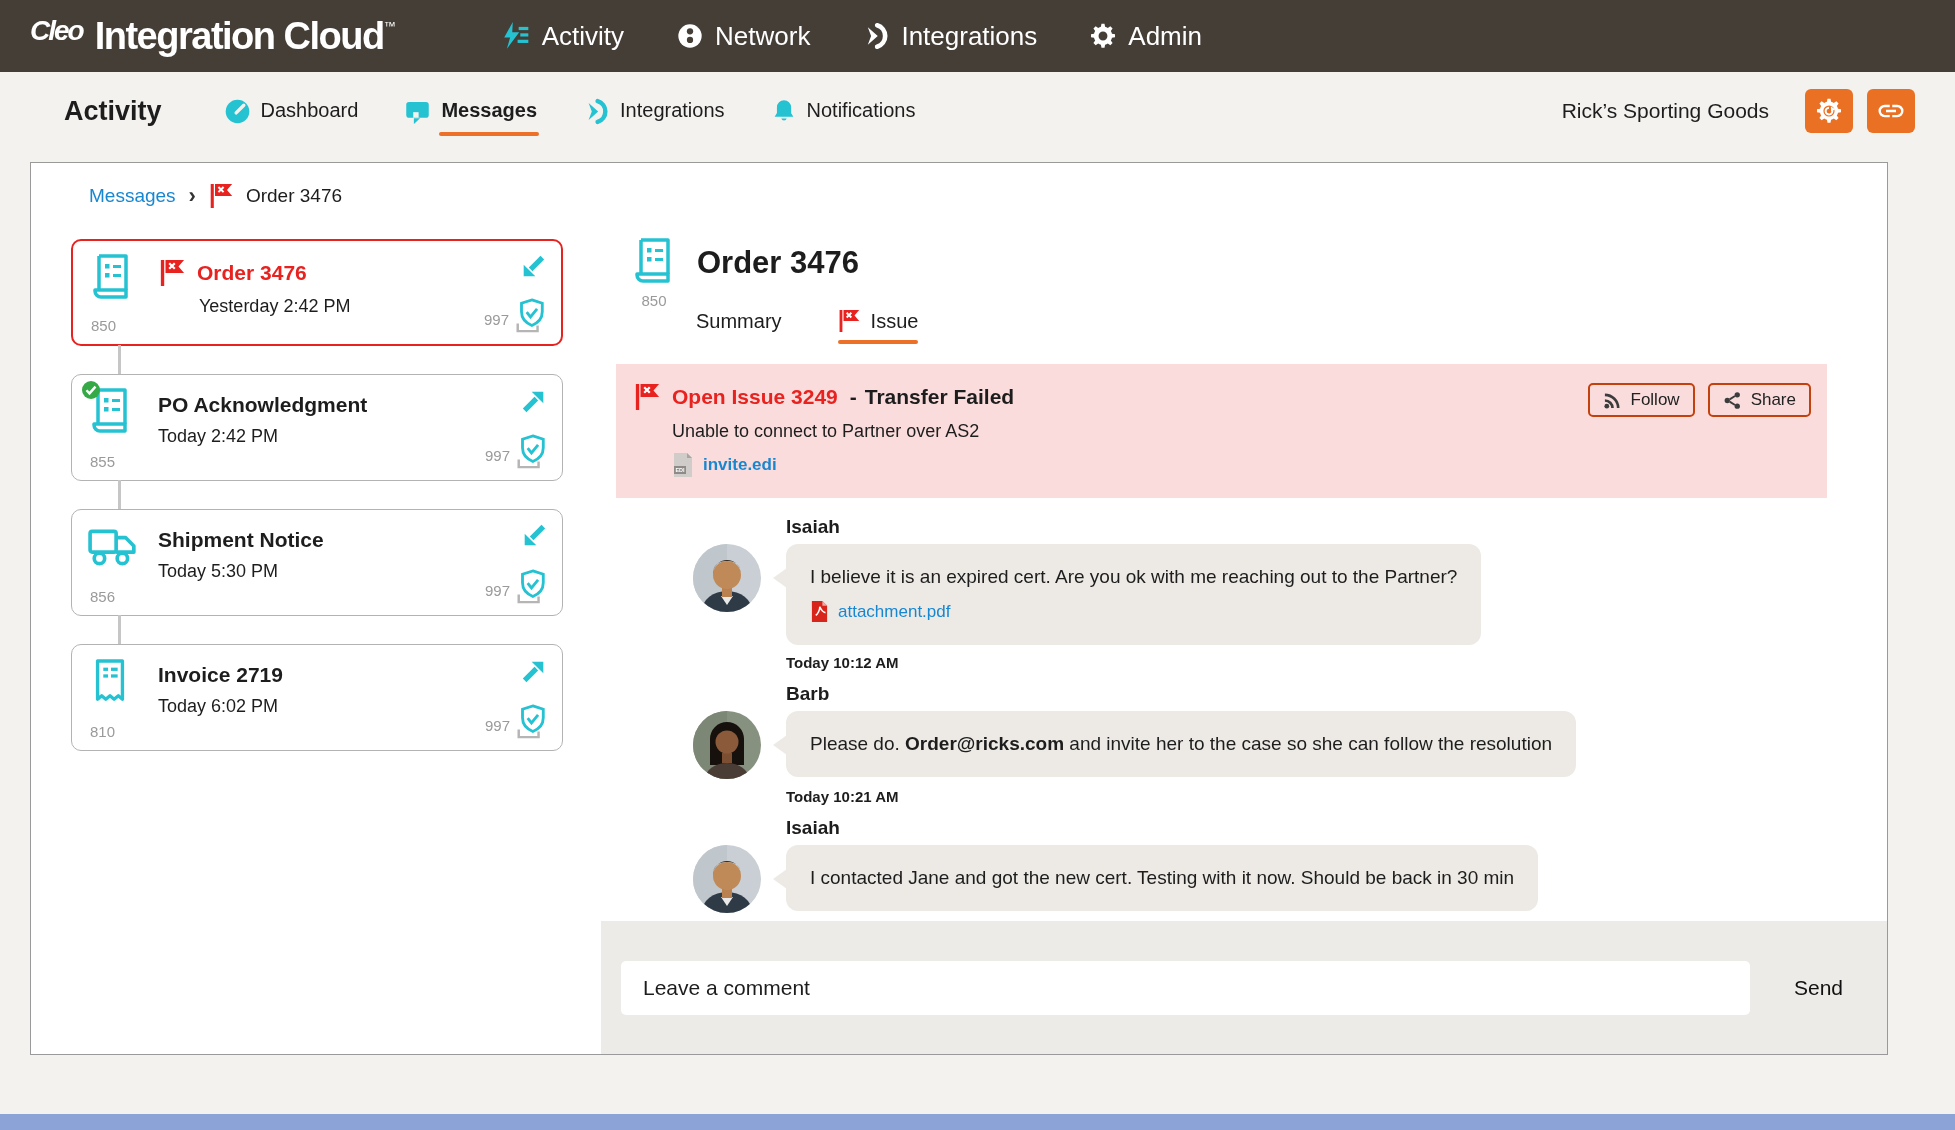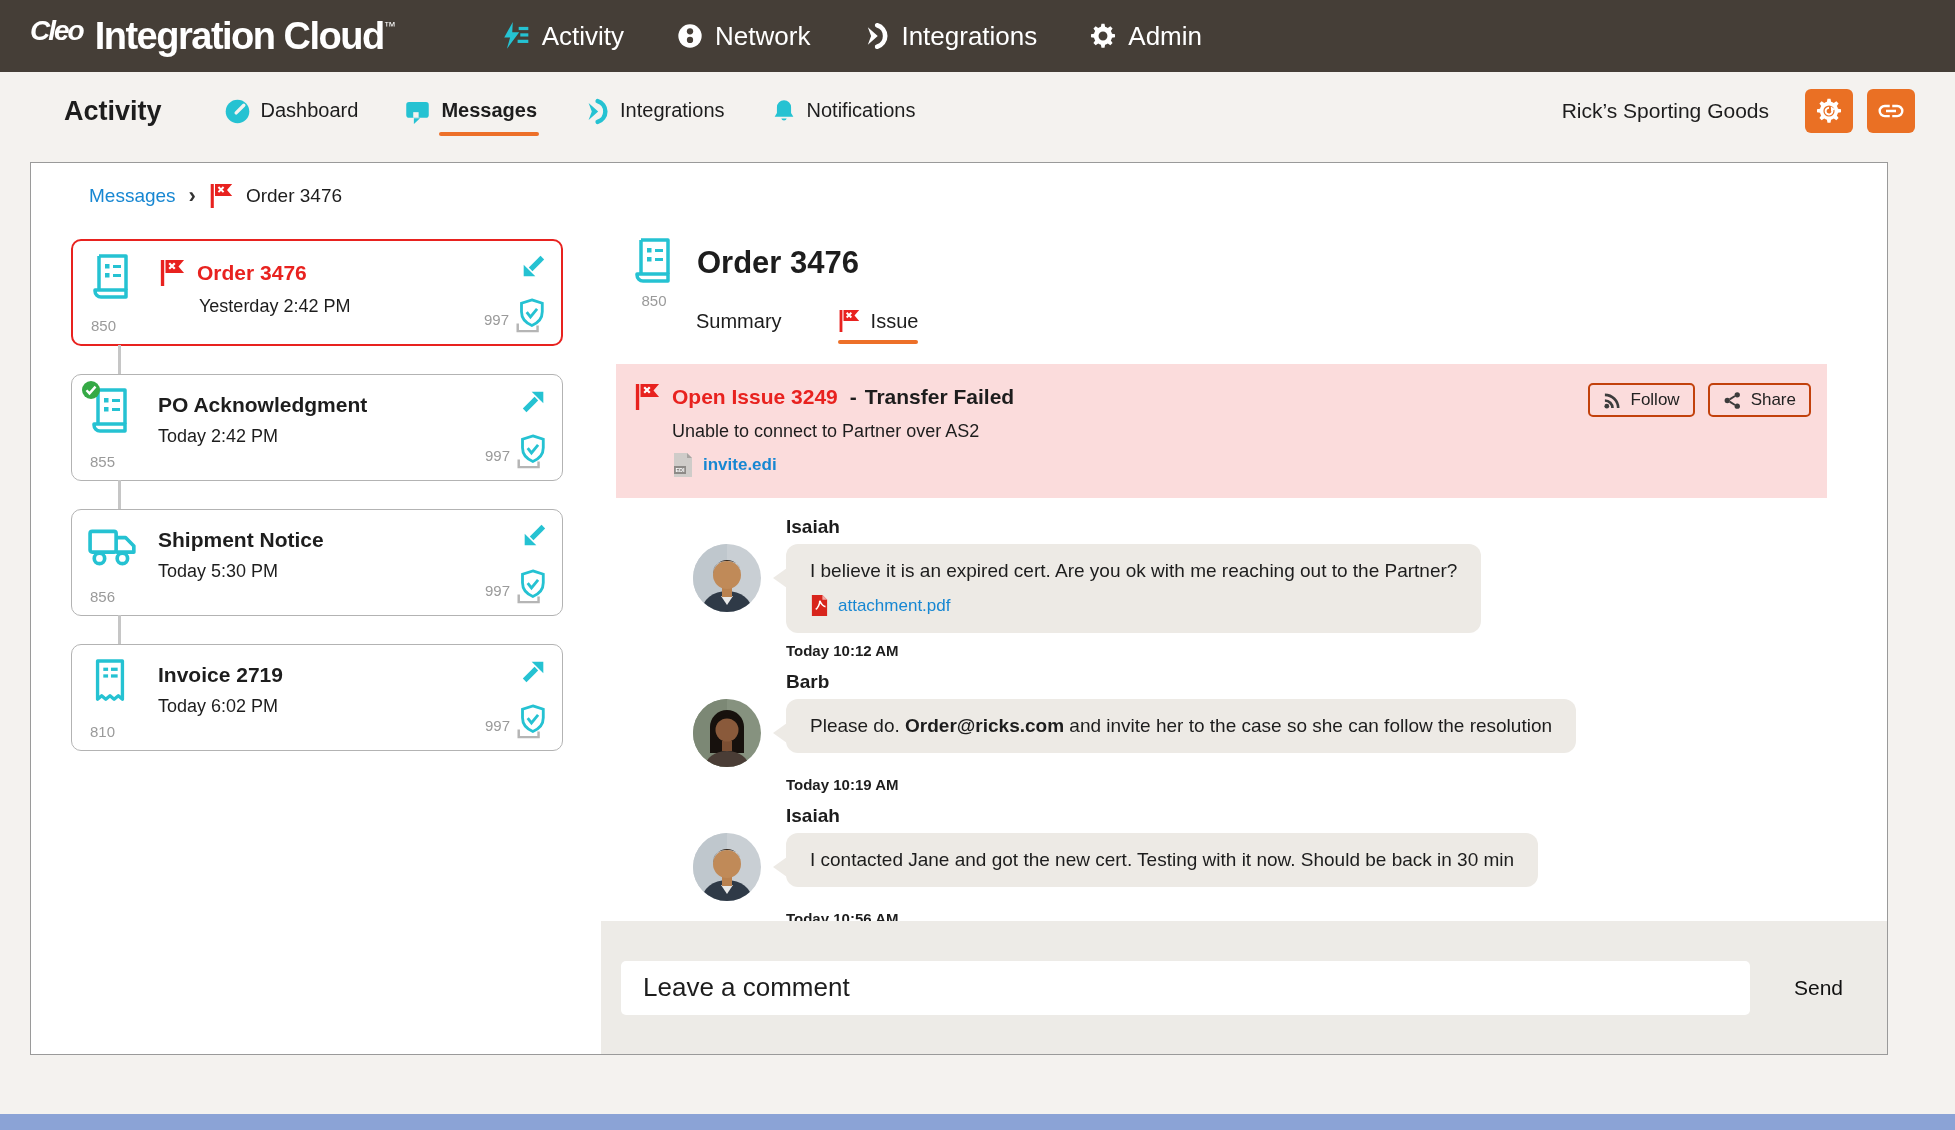--- a/index.html
+++ b/index.html
@@ -107,40 +107,40 @@
     font-family:"Liberation Sans", sans-serif;
   }
 
   
   .comments { flex:1; padding:18px 0 0 92px; overflow:hidden; }
   .comment { margin-bottom:4px; }
   .c-name { font-size:19px; font-weight:bold; margin:0 0 6px 93px; }
   .c-row { display:flex; align-items:flex-start; }
   .avatar { width:68px; height:68px; border-radius:50%; overflow:hidden; flex:none; }
   .bubble {
-    background:#edeae5; border-radius:12px; padding:16px 24px; font-size:19px;
+    background:#edeae5; border-radius:12px; padding:22px 24px; font-size:19px;
     margin-left:25px; position:relative; max-width:1000px;
   }
   .bubble::before {
     content:''; position:absolute; left:-13px; top:24px;
     border-style:solid; border-width:10px 14px 10px 0;
     border-color:transparent #edeae5 transparent transparent;
   }
   .c-attach { display:flex; align-items:center; gap:9px; margin-top:12px; }
   .c-attach-name { color:#1787d2; font-size:17px; cursor:pointer; }
   .c-time { font-size:15px; font-weight:bold; margin:9px 0 12px 93px; }
 
   
   .composer {
     height:133px; background:#edebe7; display:flex; align-items:center;
     padding:0 44px 0 20px; gap:44px;
   }
   .composer-input {
     flex:1; height:54px; border:none; border-radius:5px; background:#fff;
-    font-size:26px; padding:0 22px; font-family:"Liberation Sans", sans-serif; color:#1d1d1d;
+    font-size:21px; padding:0 22px; font-family:"Liberation Sans", sans-serif; color:#1d1d1d;
   }
   .composer-input::placeholder { color:#1d1d1d; opacity:1; }
   .send-btn { font-size:21px; color:#111; background:none; border:none; cursor:pointer; font-family:"Liberation Sans", sans-serif; }
 
   .bottom-strip { position:absolute; left:0; right:0; bottom:0; height:16px; background:#8fa3d6; background:#8ba3d6; }
 </style>
 </head>
 <body>
 
 <header class="topbar">
@@ -577,21 +577,21 @@
                   <ellipse cx="34" cy="68" rx="22" ry="16" fill="#4a3d36"></ellipse>
                   <rect x="29" y="42" width="10" height="10" fill="#7c4f33"></rect>
                   <circle cx="34" cy="31" r="11.5" fill="#8a5a3b"></circle>
                   <path d="M22 28a12 12 0 0 1 24 0c0-6-3-12-12-12s-12 6-12 12z" fill="#17110d"></path>
                 </svg>
             </div>
             <div class="bubble">
               <span>Please do. </span><b>Order@ricks.com</b><span> and invite her to the case so she can follow the resolution</span>
             </div>
           </div>
-          <div class="c-time">Today 10:19 AM</div>
+          <div class="c-time">Today 10:21 AM</div>
         </div>
 
         <div class="comment">
           <div class="c-name">Isaiah</div>
           <div class="c-row">
             <div class="avatar">
               <svg width="68" height="68" viewBox="0 0 68 68">
                   <rect width="68" height="68" fill="#c9cfd4"></rect>
                   <rect width="34" height="68" fill="#bfc7cd"></rect>
                   <ellipse cx="34" cy="67" rx="25" ry="20" fill="#2f3a47"></ellipse>

